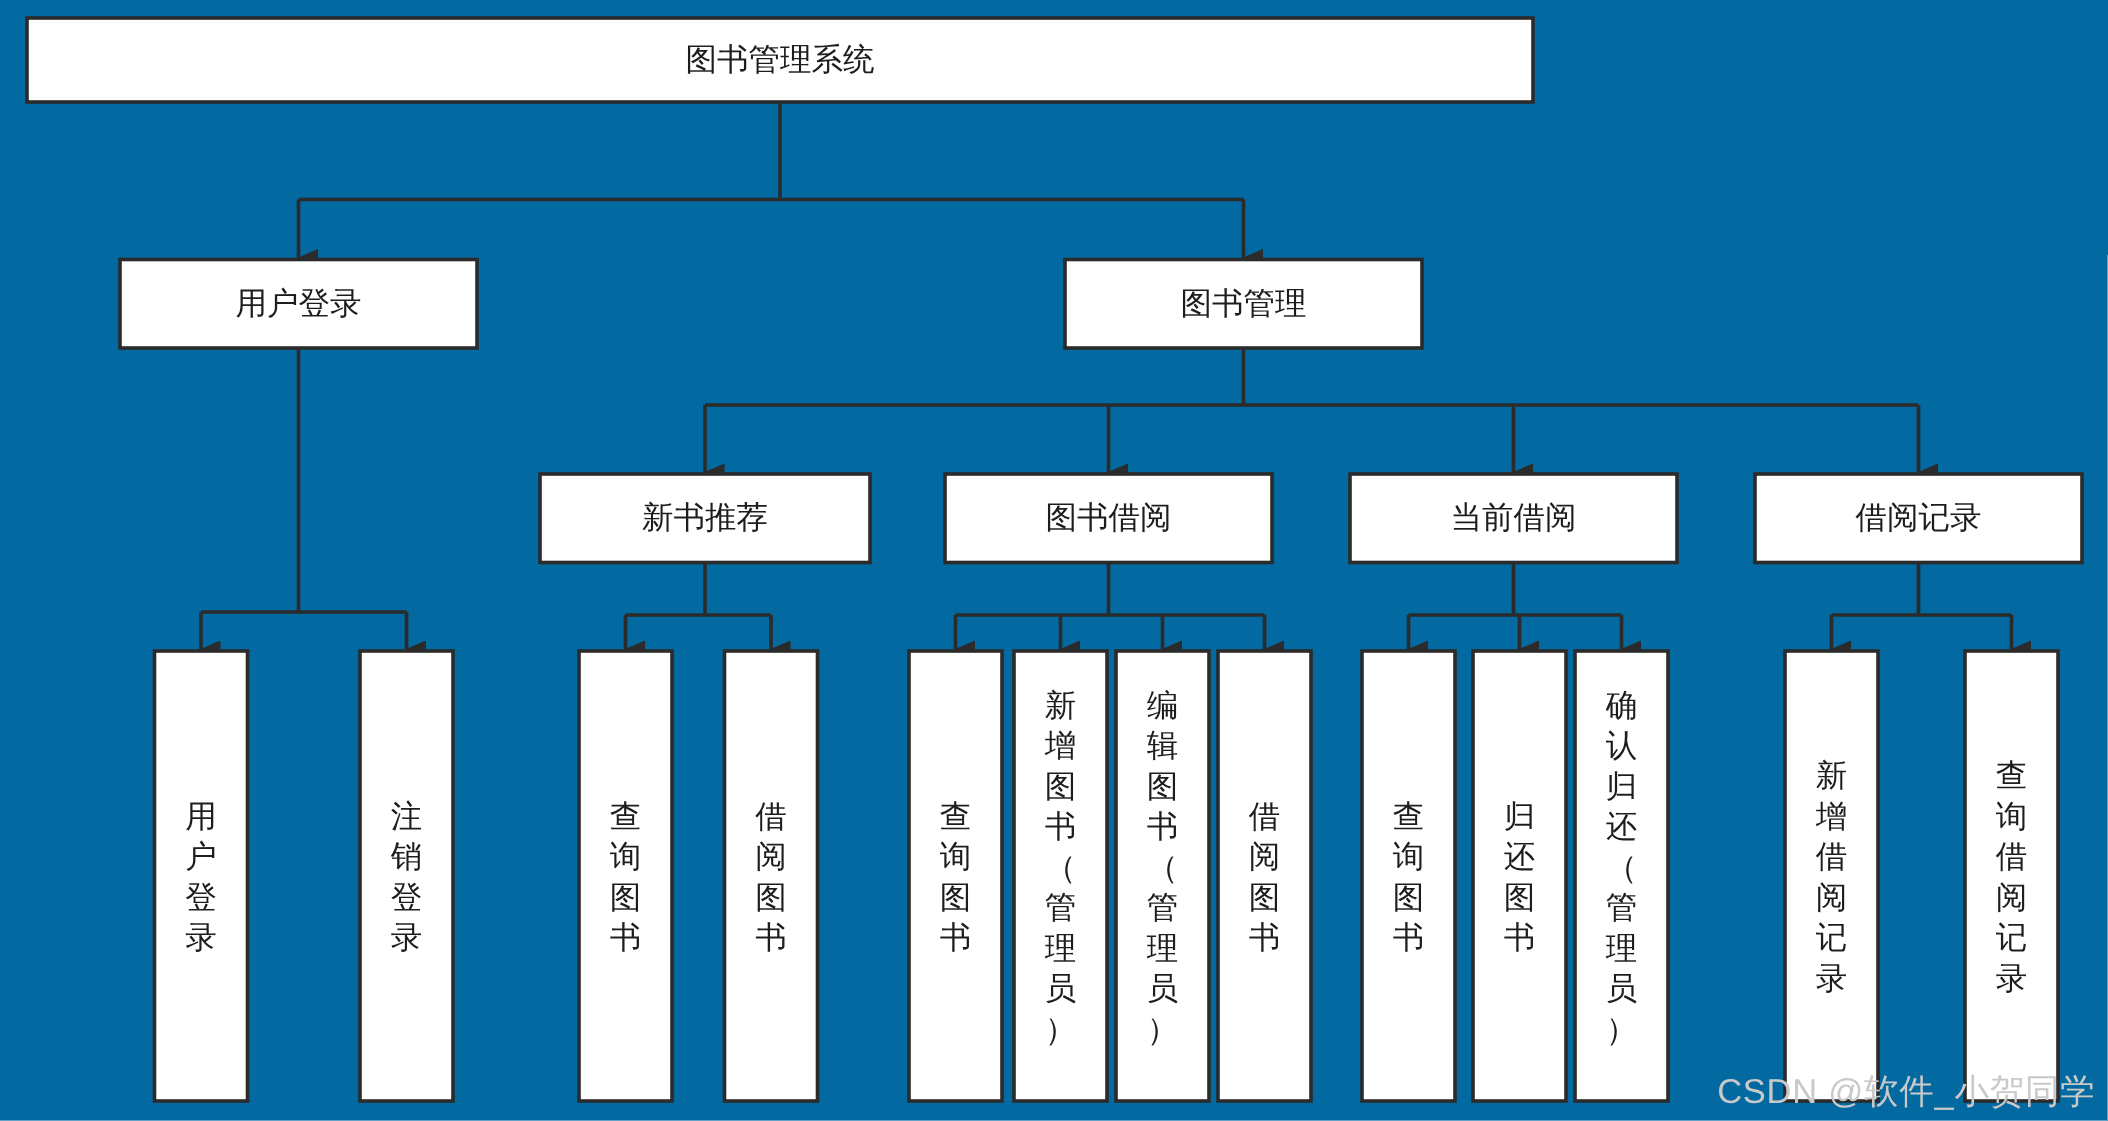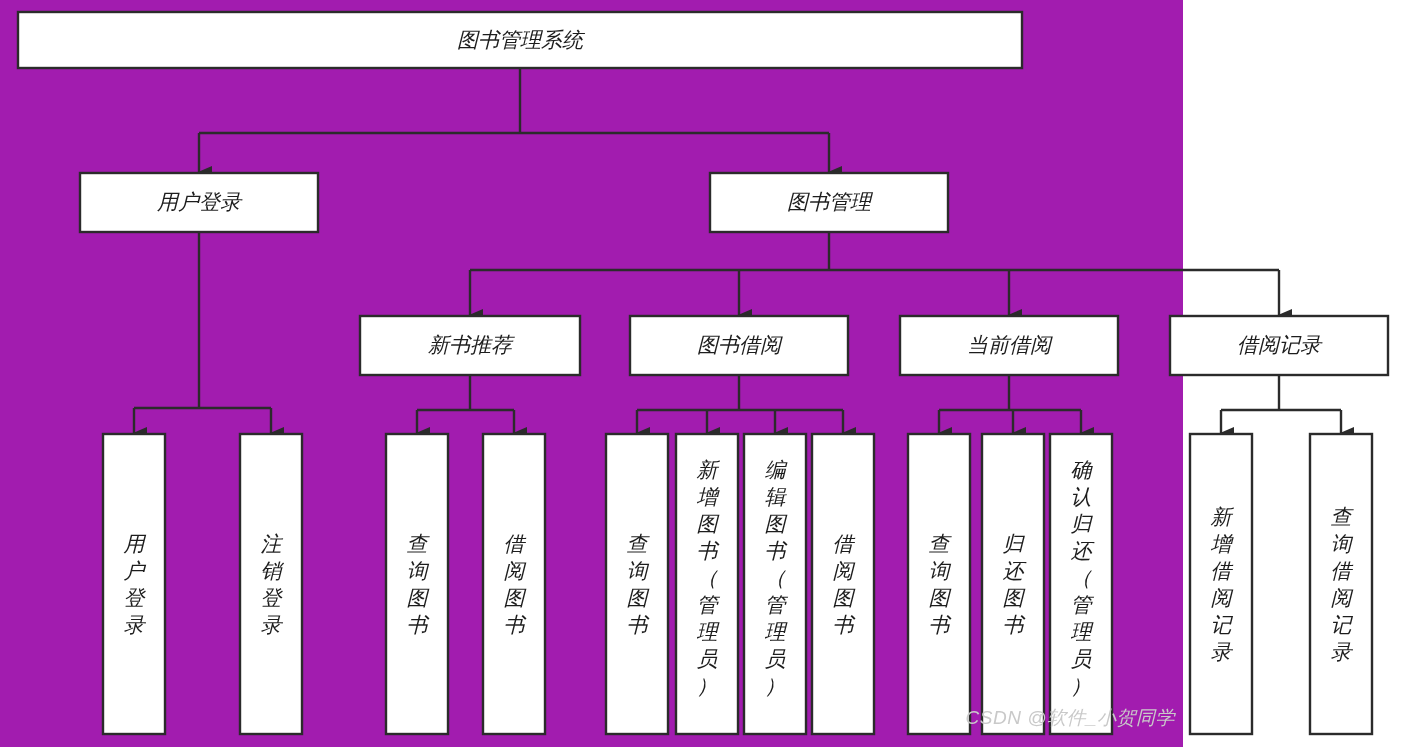--- a/index.html
+++ b/index.html
@@ -9,24 +9,23 @@
   }
   body {
     width: 1405px;
     height: 747px;
     font-family: "Liberation Sans", "DejaVu Sans", sans-serif;
     overflow: hidden;
     position: relative;
   }
   #diagram-root {
     position: relative;
-    width: 1183px;
+    width: 1405px;
     height: 747px;
-    background: #a21caf;
-    font-style: italic;
+    background: #0369a1;
   }
   svg#tree-svg {
     position: absolute;
     left: 0;
     top: 0;
     width: 1405px;
     height: 747px;
     display: block;
   }
   .node-box {
@@ -53,23 +52,23 @@
     fill: none;
     stroke-linecap: butt;
   }
   .arrow-head {
     fill: #2b2b2b;
     stroke: none;
   }
   .watermark {
     position: absolute;
     right: 8px;
-    bottom: 16px;
-    font-family: "Liberation Sans", "DejaVu Sans", sans-serif;
-    font-size: 19px;
+    bottom: 4px;
+    font-family: "Liberation Sans", "DejaVu Sans", sans-serif;
+    font-size: 23px;
     color: #c9c9c9;
     letter-spacing: 0.5px;
     white-space: nowrap;
     user-select: none;
   }
 </style>
 </head>
 <body>
 
 <div id="diagram-root">

